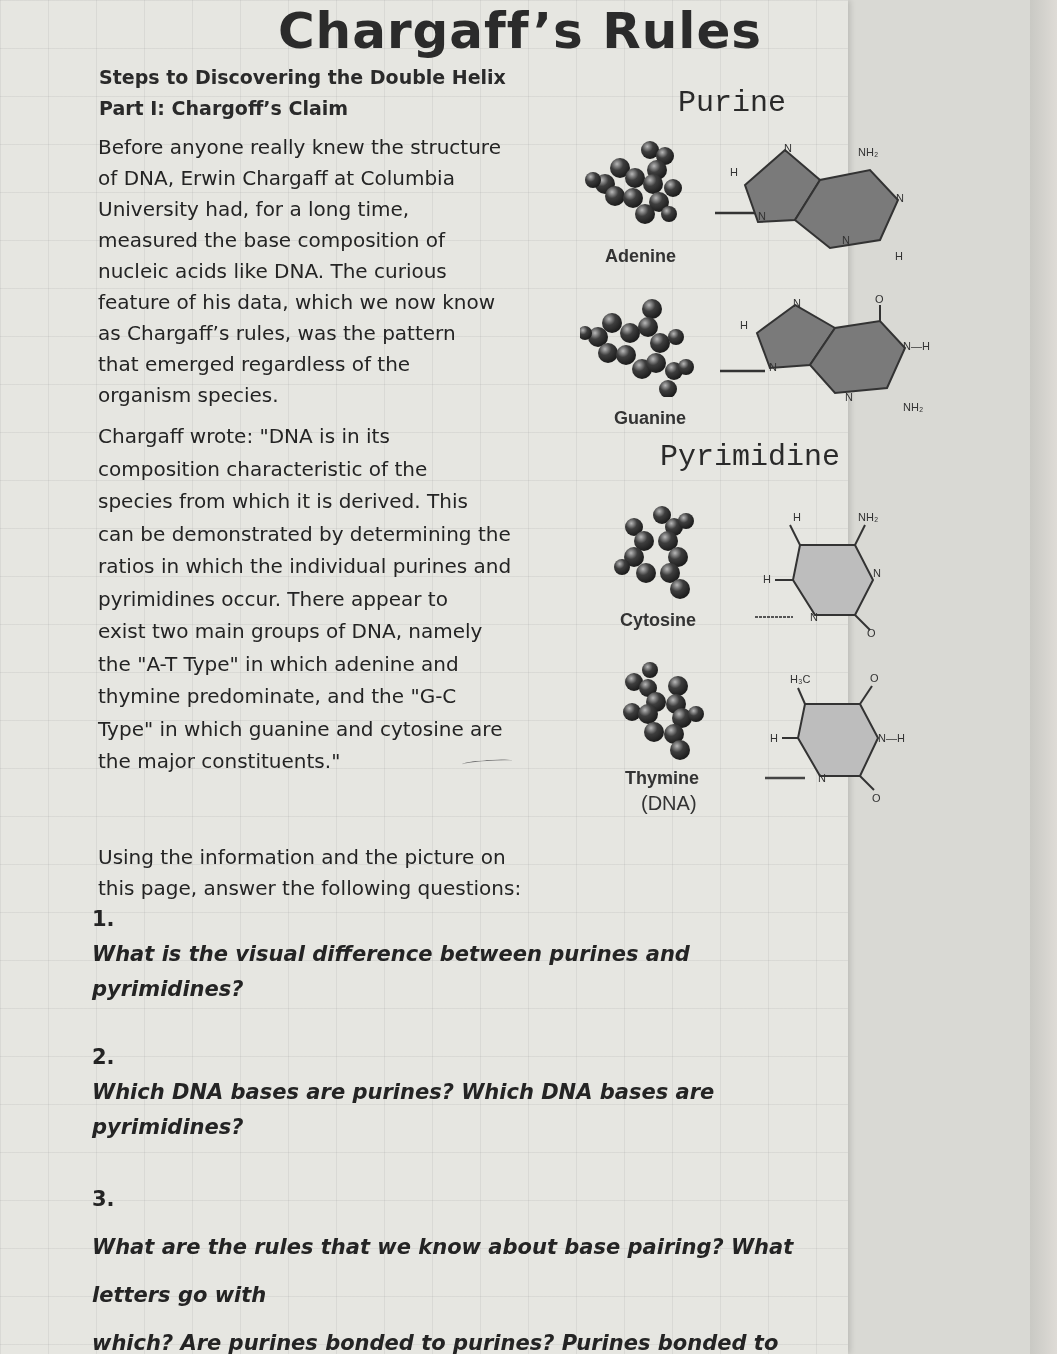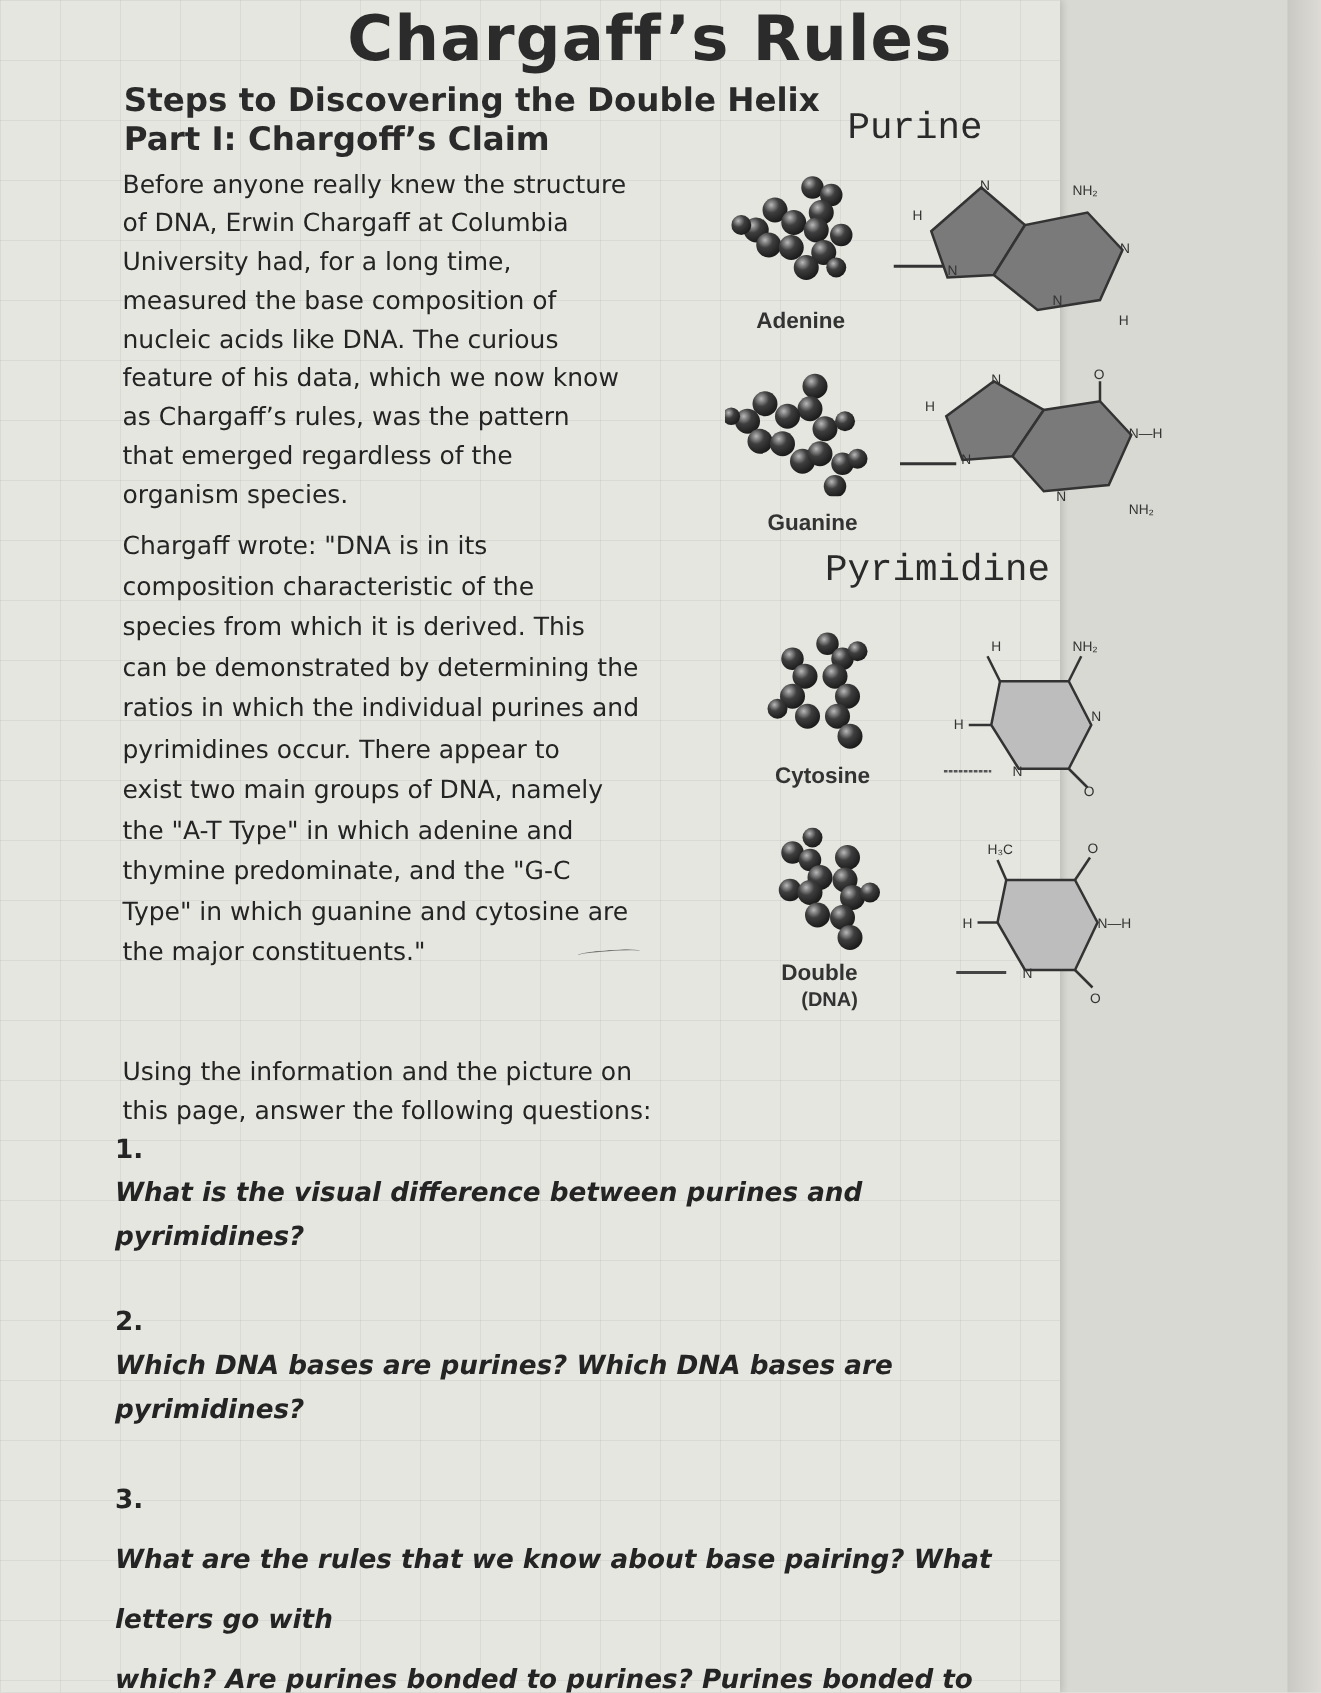--- a/index.html
+++ b/index.html
@@ -43,21 +43,21 @@
     width: 1040px;
     text-align: center;
     font-size: 50px;
     font-weight: bold;
     letter-spacing: 1px;
     color: #2b2b2b;
   }
   .subtitle {
     position: absolute;
     left: 99px;
-    font-size: 26px;
+    font-size: 19px;
     font-weight: bold;
     color: #2a2a2a;
   }
   .para {
     position: absolute;
     left: 98px;
     font-size: 20px;
     line-height: 31px;
     color: #242424;
     white-space: pre-line;
@@ -70,24 +70,23 @@
   }
   .base-label {
     position: absolute;
     font-size: 18px;
     font-weight: bold;
     color: #333;
     font-family: Liberation Sans, sans-serif;
   }
   .base-sub {
     position: absolute;
-    font-size: 16px;
+    font-size: 20px;
     color: #333;
     font-family: "Liberation Sans", sans-serif;
-    font-weight: bold;
   }
   .ball-model {
     position: absolute;
   }
   .struct {
     position: absolute;
   }
   .question {
     position: absolute;
     left: 92px;
@@ -272,21 +271,21 @@
         <circle cx="62" cy="42" r="10"></circle>
       <circle cx="18" cy="50" r="9"></circle>
         <circle cx="34" cy="52" r="10"></circle>
         <circle cx="68" cy="56" r="10"></circle>
       <circle cx="82" cy="52" r="8"></circle>
         <circle cx="40" cy="70" r="10"></circle>
         <circle cx="60" cy="72" r="10"></circle>
       <circle cx="66" cy="88" r="10"></circle>
     </g>
   </svg>
-  <div class="base-label" style="left:625px;top:768px;">Double</div>
+  <div class="base-label" style="left:625px;top:768px;">Thymine</div>
   <div class="base-sub" style="left:641px;top:792px;">(DNA)</div>
   <svg class="struct" style="left:760px;top:668px;" width="180" height="140" viewBox="0 0 180 140">
     <polygon points="45,36 100,36 118,70 100,108 60,108 38,70" fill="#bdbdbd" stroke="#333" stroke-width="2"></polygon>
     <line x1="45" y1="36" x2="38" y2="20" stroke="#333" stroke-width="2"></line>
     <line x1="100" y1="36" x2="112" y2="18" stroke="#333" stroke-width="2"></line>
     <line x1="38" y1="70" x2="22" y2="70" stroke="#333" stroke-width="2"></line>
     <line x1="100" y1="108" x2="114" y2="122" stroke="#333" stroke-width="2"></line>
     <line x1="5" y1="110" x2="45" y2="110" stroke="#444" stroke-width="2.5"></line>
     <text x="30" y="15" font-size="11" font-family="Liberation Sans, sans-serif" fill="#333">H₃C</text>
     <text x="110" y="14" font-size="11" font-family="Liberation Sans, sans-serif" fill="#333">O</text>

